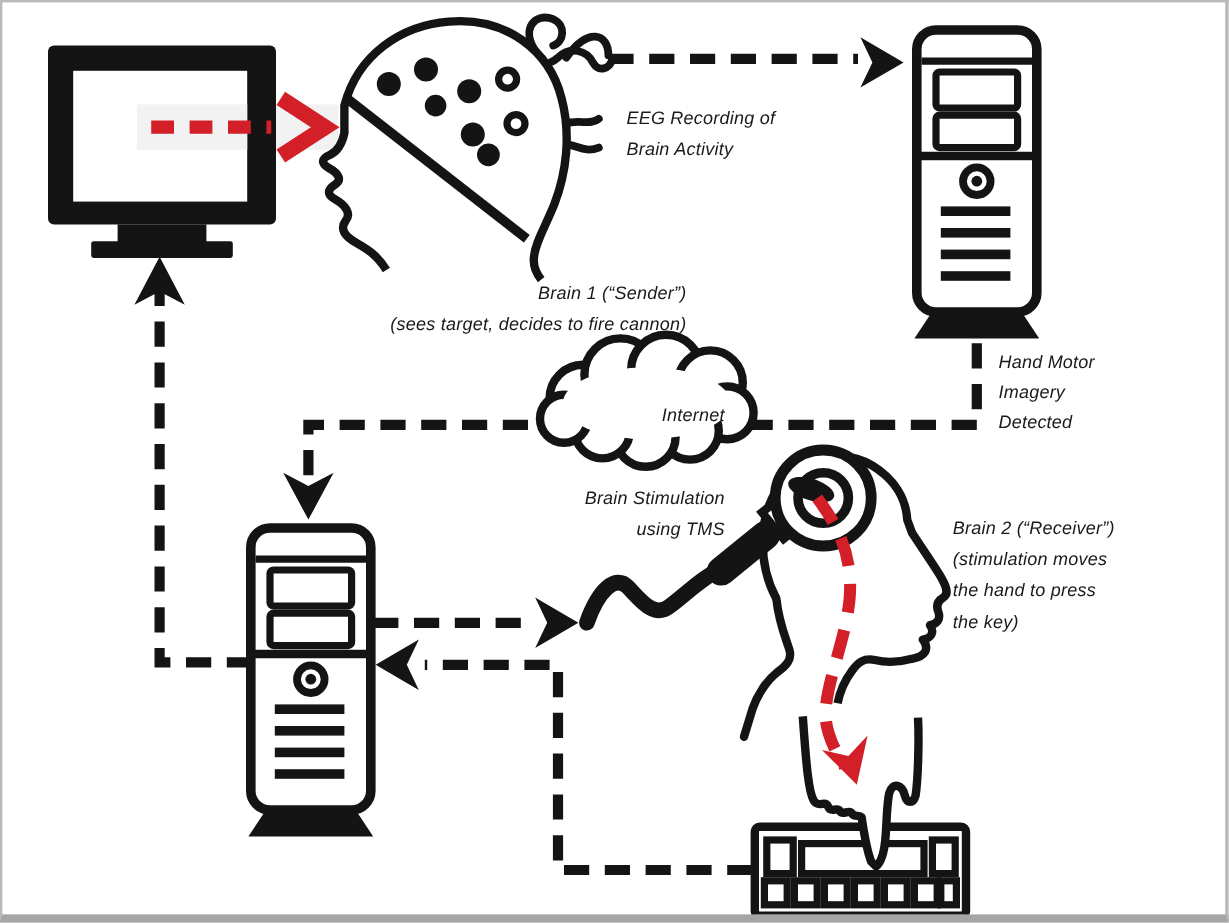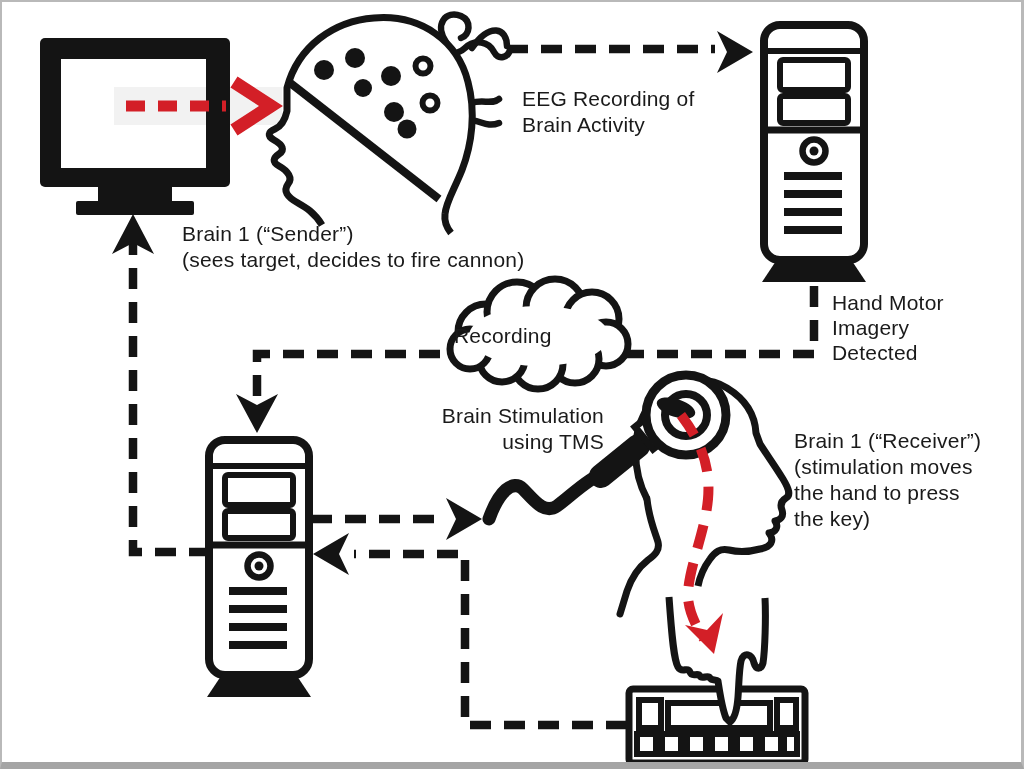--- a/index.html
+++ b/index.html
@@ -3,24 +3,24 @@
 <meta charset="utf-8">
 <style>
   html,body{margin:0;padding:0;background:#e8e8e8;font-family:"Liberation Sans",sans-serif;}
   #canvas{
     position:relative;width:1024px;height:769px;box-sizing:border-box;
     background:#ffffff;overflow:hidden;
     border:2px solid #b9b9b9;border-bottom:7px solid #a5a5a5;border-right:3px solid #b9b9b9;
   }
   #art{position:absolute;left:0;top:0;width:1024px;height:769px;}
   .lbl{
-    position:absolute;color:#1a1a1a;font-size:21px;line-height:26px;
-    white-space:pre-line;letter-spacing:0.2px;
+    position:absolute;color:#1a1a1a;font-size:15px;line-height:26px;
+    white-space:pre-line;letter-spacing:0.2px;font-style:italic;
   }
-  .lbl.center{text-align:left;}
+  .lbl.center{text-align:right;margin-top:11px;}
   .lbl.right{text-align:right;}
   #lbl-eeg{left:520px;top:84px;width:240px;}
   #lbl-brain1{left:180px;top:219px;width:390px;}
   #lbl-internet{left:452px;top:321px;width:150px;}
   #lbl-handmotor{left:830px;top:288px;width:170px;line-height:25px;}
   #lbl-brainstim{left:378px;top:401px;width:224px;}
   #lbl-brain2{left:792px;top:426px;width:220px;}
 </style>
 </head>
 <body>
@@ -173,24 +173,24 @@
   <g>
     <path d="M679,413 C697,437 709,462 706,497 C703,530 688,562 686,590 C685,607 694,624 702,637" fill="none" stroke="#d31f27" stroke-width="10" stroke-dasharray="24 15"></path>
     <path d="M712,652 L683,623 L705,628 L721,611 Z" fill="#d31f27"></path>
   </g>
 </svg>
 
 <div class="lbl" id="lbl-eeg">EEG Recording of
 Brain Activity</div>
 <div class="lbl center" id="lbl-brain1">Brain 1 (“Sender”)
 (sees target, decides to fire cannon)</div>
-<div class="lbl center" id="lbl-internet">Recording</div>
+<div class="lbl center" id="lbl-internet">Internet</div>
 <div class="lbl right" id="lbl-brainstim">Brain Stimulation
 using TMS</div>
 <div class="lbl" id="lbl-handmotor">Hand Motor
 Imagery
 Detected</div>
-<div class="lbl" id="lbl-brain2">Brain 1 (“Receiver”)
+<div class="lbl" id="lbl-brain2">Brain 2 (“Receiver”)
 (stimulation moves
 the hand to press
 the key)</div>
 
 </div>
 
 </body></html>

